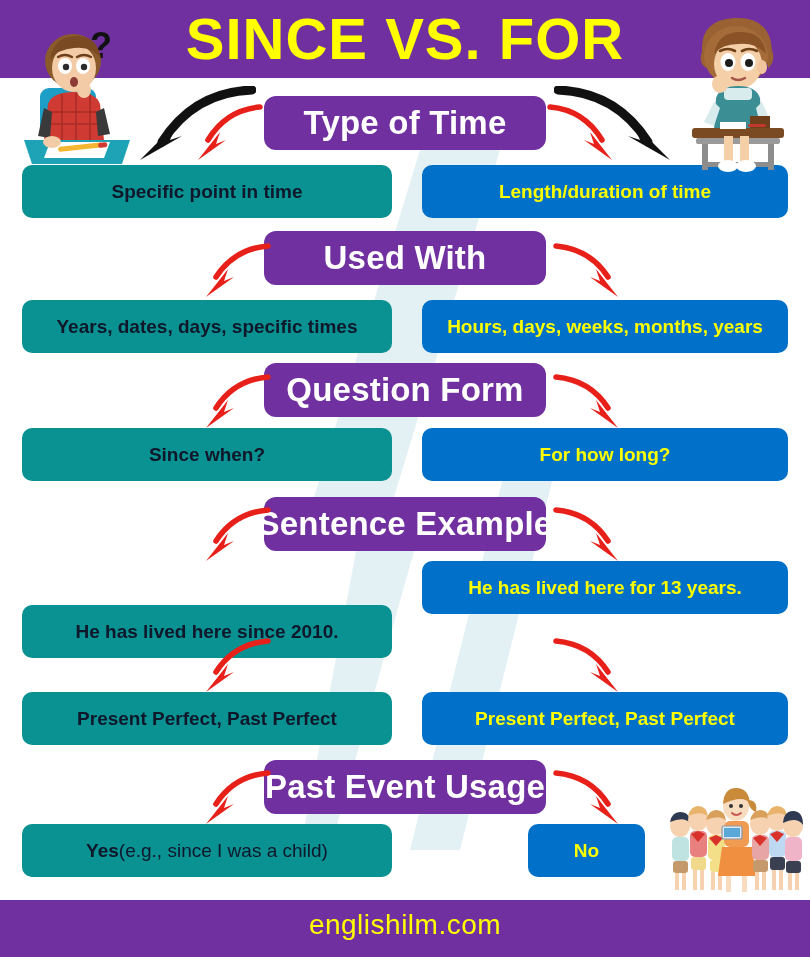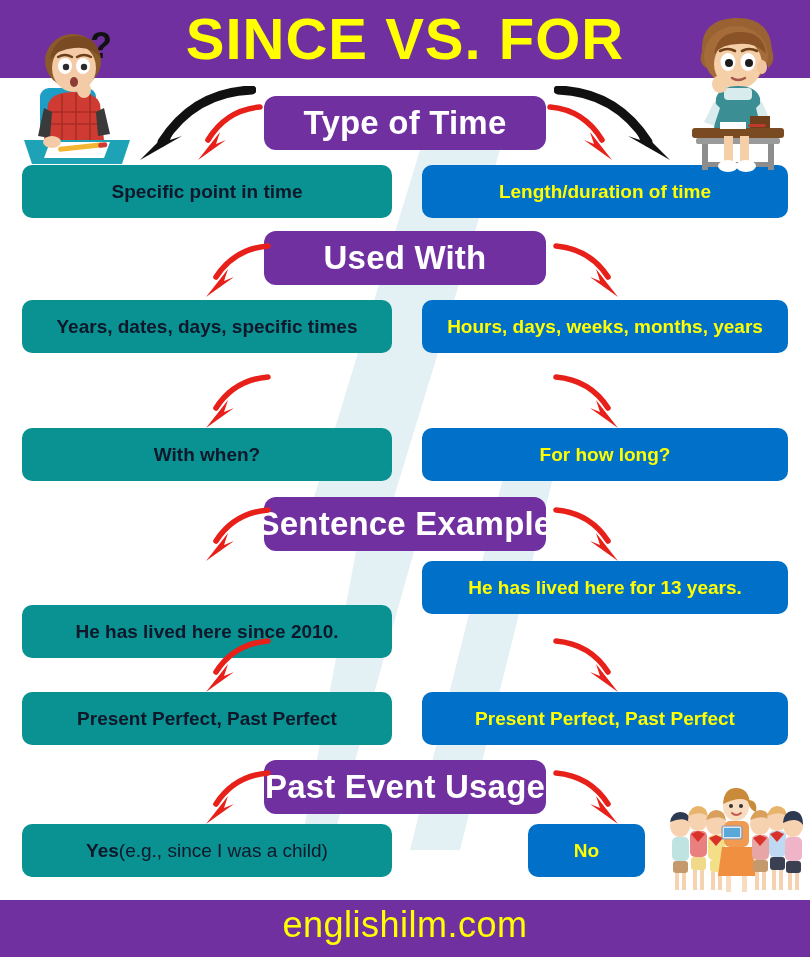--- a/index.html
+++ b/index.html
@@ -51,21 +51,21 @@
     position:absolute; left:0; top:900px;
     width:810px; height:57px;
     background:#7030a0;
     z-index:5;
   }
   #footer-text {
     position:absolute; left:0; top:900px;
     width:810px; height:49px;
     display:flex; align-items:center; justify-content:center;
     color:#ffff00;
-    font-size:36px;
+    font-size:28px;
     font-weight:normal;
     letter-spacing:.5px;
     z-index:6;
   }
 
   
   .mascot { position:absolute; z-index:4; }
   #mascot-left  { left:18px;  top:16px;  width:120px; height:158px; }
   #mascot-right { left:672px; top:10px;  width:128px; height:162px; }
   #mascot-group { left:664px; top:782px; width:140px; height:112px; }
@@ -243,21 +243,22 @@
   <div class="pill blue" style="left:422px; top:300px; width:366px;">Hours, days, weeks, months, years</div>
   <svg class="arrow" style="left:196px; top:243px; width:76px; height:56px;" viewBox="0 0 76 56" aria-hidden="true">
     <path d="M72 3 Q38 6 20 34" stroke="#e8201a" stroke-width="5.5" fill="none" stroke-linecap="round"></path>
     <polygon points="10,54 32,26 28,38 38,34" fill="#e8201a"></polygon>
   </svg>
   <svg class="arrow" style="left:552px; top:243px; width:76px; height:56px;" viewBox="0 0 76 56" aria-hidden="true">
     <path d="M4 3 Q38 6 56 34" stroke="#e8201a" stroke-width="5.5" fill="none" stroke-linecap="round"></path>
     <polygon points="66,54 44,26 48,38 38,34" fill="#e8201a"></polygon>
   </svg>
 
-  <div class="pill teal" style="left:22px; top:428px; width:370px;">With when?</div>
+  <div class="header-chip" style="left:264px; width:282px; top:363px;">Question Form</div>
+  <div class="pill teal" style="left:22px; top:428px; width:370px;">Since when?</div>
   <div class="pill blue" style="left:422px; top:428px; width:366px;">For how long?</div>
   <svg class="arrow" style="left:196px; top:374px; width:76px; height:56px;" viewBox="0 0 76 56" aria-hidden="true">
     <path d="M72 3 Q38 6 20 34" stroke="#e8201a" stroke-width="5.5" fill="none" stroke-linecap="round"></path>
     <polygon points="10,54 32,26 28,38 38,34" fill="#e8201a"></polygon>
   </svg>
   <svg class="arrow" style="left:552px; top:374px; width:76px; height:56px;" viewBox="0 0 76 56" aria-hidden="true">
     <path d="M4 3 Q38 6 56 34" stroke="#e8201a" stroke-width="5.5" fill="none" stroke-linecap="round"></path>
     <polygon points="66,54 44,26 48,38 38,34" fill="#e8201a"></polygon>
   </svg>
 

